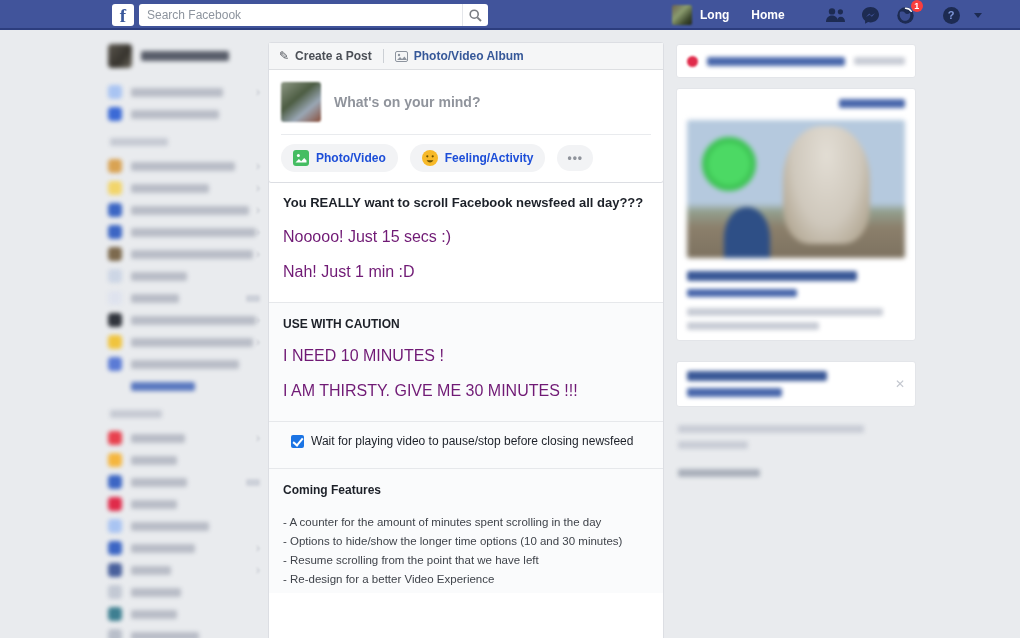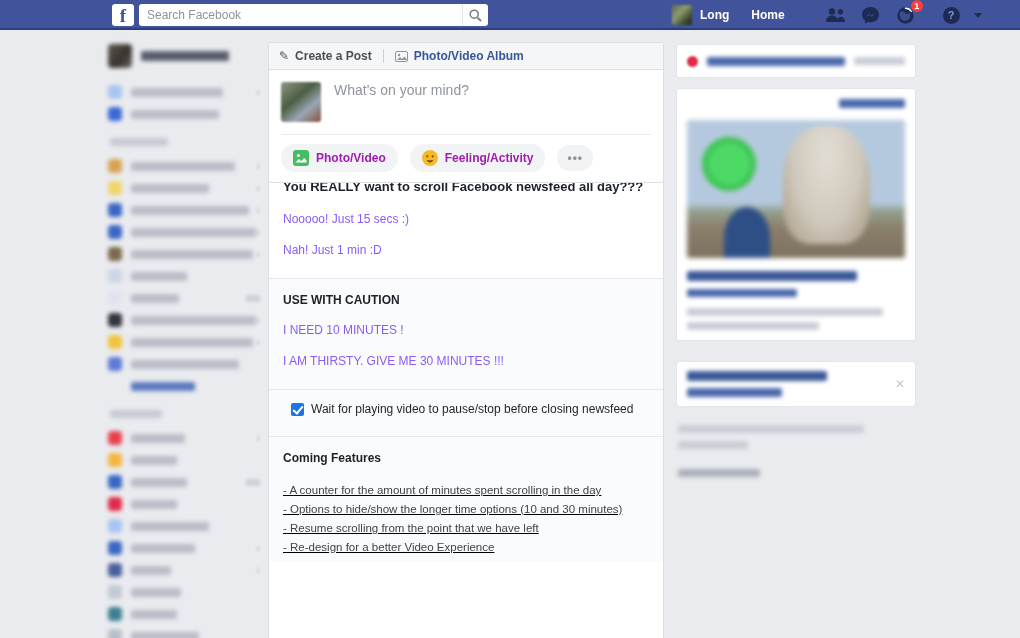--- a/index.html
+++ b/index.html
@@ -38,41 +38,41 @@
   .l-right { margin-left:auto; color:#c0c4cc; font-size:12px; filter:blur(1px); }
   .l-rbar { margin-left:auto; width:14px; height:7px; border-radius:2px; background:#cdd1d9; filter:blur(1.5px); }
 
   
   .composer { position:absolute; left:268px; top:42px; width:396px; background:#fff; border:1px solid #dcdee3; border-radius:3px; z-index:2; }
   .composer-head { height:27px; background:#f5f6f7; border-bottom:1px solid #dddfe2; display:flex; align-items:center; padding:0 10px; font-size:12px; }
   .ch-label { font-weight:bold; color:#4b4f56; cursor:pointer; }
   .pencil { color:#4b4f56; font-size:12px; margin-right:6px; }
   .vdiv { width:1px; height:14px; background:#ccd0d5; margin:0 11px; }
   .album-link { color:#365899; font-weight:bold; cursor:pointer; display:flex; align-items:center; gap:6px; }
-  .composer-body { display:flex; align-items:flex-start; padding:12px; }
+  .composer-body { display:flex; align-items:center; padding:12px;font-weight:bold; }
   .avatar40 { width:40px; height:40px; border-radius:3px; flex:none; background:linear-gradient(140deg,#8e9885 0%,#4d5d43 40%,#9aa7b5 68%,#8a4f3b 100%); filter:blur(1.3px); }
   .mind { margin-left:13px; color:#90949c; font-size:14px; cursor:text; }
   .composer-divider { height:1px; background:#e9ebee; margin:0 12px; }
   .composer-foot { display:flex; align-items:center; padding:9px 12px 10px; gap:12px; }
-  .pill { display:flex; align-items:center; gap:7px; background:#f2f3f5; border-radius:15px; padding:6px 12px; font-size:12px; font-weight:bold; color:#a21caf; cursor:pointer; }
+  .pill { display:flex; align-items:center; gap:7px; background:#f2f3f5; border-radius:15px; padding:6px 12px; font-size:12px; font-weight:bold; color:#1d4ed8; cursor:pointer; }
   .pill.more { color:#90949c; letter-spacing:1px; padding:6px 10px; }
 
   
-  .panel { position:absolute; left:268px; top:164px; width:396px; bottom:0; background:#fff; border:1px solid #dcdee3; border-bottom:none; z-index:1; }
+  .panel { position:absolute; left:268px; top:180px; width:396px; bottom:0; background:#fff; border:1px solid #dcdee3; border-bottom:none; z-index:1; }
   .sec { padding:12px 14px 4px; }
   .sec.tint { background:#fafbfc; }
   .sep { height:1px; background:#e6e8eb; }
   .p-heading { font-size:13px; font-weight:bold; color:#1d2129; margin:2px 0 18px; }
   .p-subhead { font-size:12px; font-weight:bold; color:#1d2129; margin:2px 0 16px; }
-  .linkline { display:block; color:#8b5cf6; font-size:12px; margin:0 0 17px; text-decoration:none; cursor:pointer; }
+  .linkline { display:block; color:#701a75; font-size:16px; margin:0 0 17px; text-decoration:none; cursor:pointer; }
   .cb-row { display:flex; align-items:center; gap:7px; margin:0 0 16px;padding-left:8px; }
   .cb { width:13px; height:13px; background:#1b74e4; border-radius:2px; position:relative; flex:none; cursor:pointer; }
   .cb.checked::after { content:""; position:absolute; left:4px; top:1px; width:4px; height:8px; border:solid #fff; border-width:0 2px 2px 0; transform:rotate(40deg); }
   .cb-label { font-size:12px; color:#1d2129; }
-  .features { margin:4px 0 0;text-decoration:underline; }
+  .features { margin:4px 0 0; }
   .feature-line { color:#3f434a; font-size:11.5px; line-height:19px; }
 
   
   .right-col { position:absolute; left:676px; top:44px; width:240px; }
   .rcard { background:#fff; border:1px solid #e3e5e9; border-radius:3px; }
   .rcard1 { height:34px; display:flex; align-items:center; padding:0 10px; gap:9px; margin-bottom:10px; }
   .dot-red { width:11px; height:11px; border-radius:50%; background:#e02b4a; filter:blur(1.2px); flex:none; }
   .bar { border-radius:2px; }
   .bar-blue { height:9px; background:#4a68ac; filter:blur(2.2px); }
   .bar-blue.bold { height:10px; background:#3b5998; }

